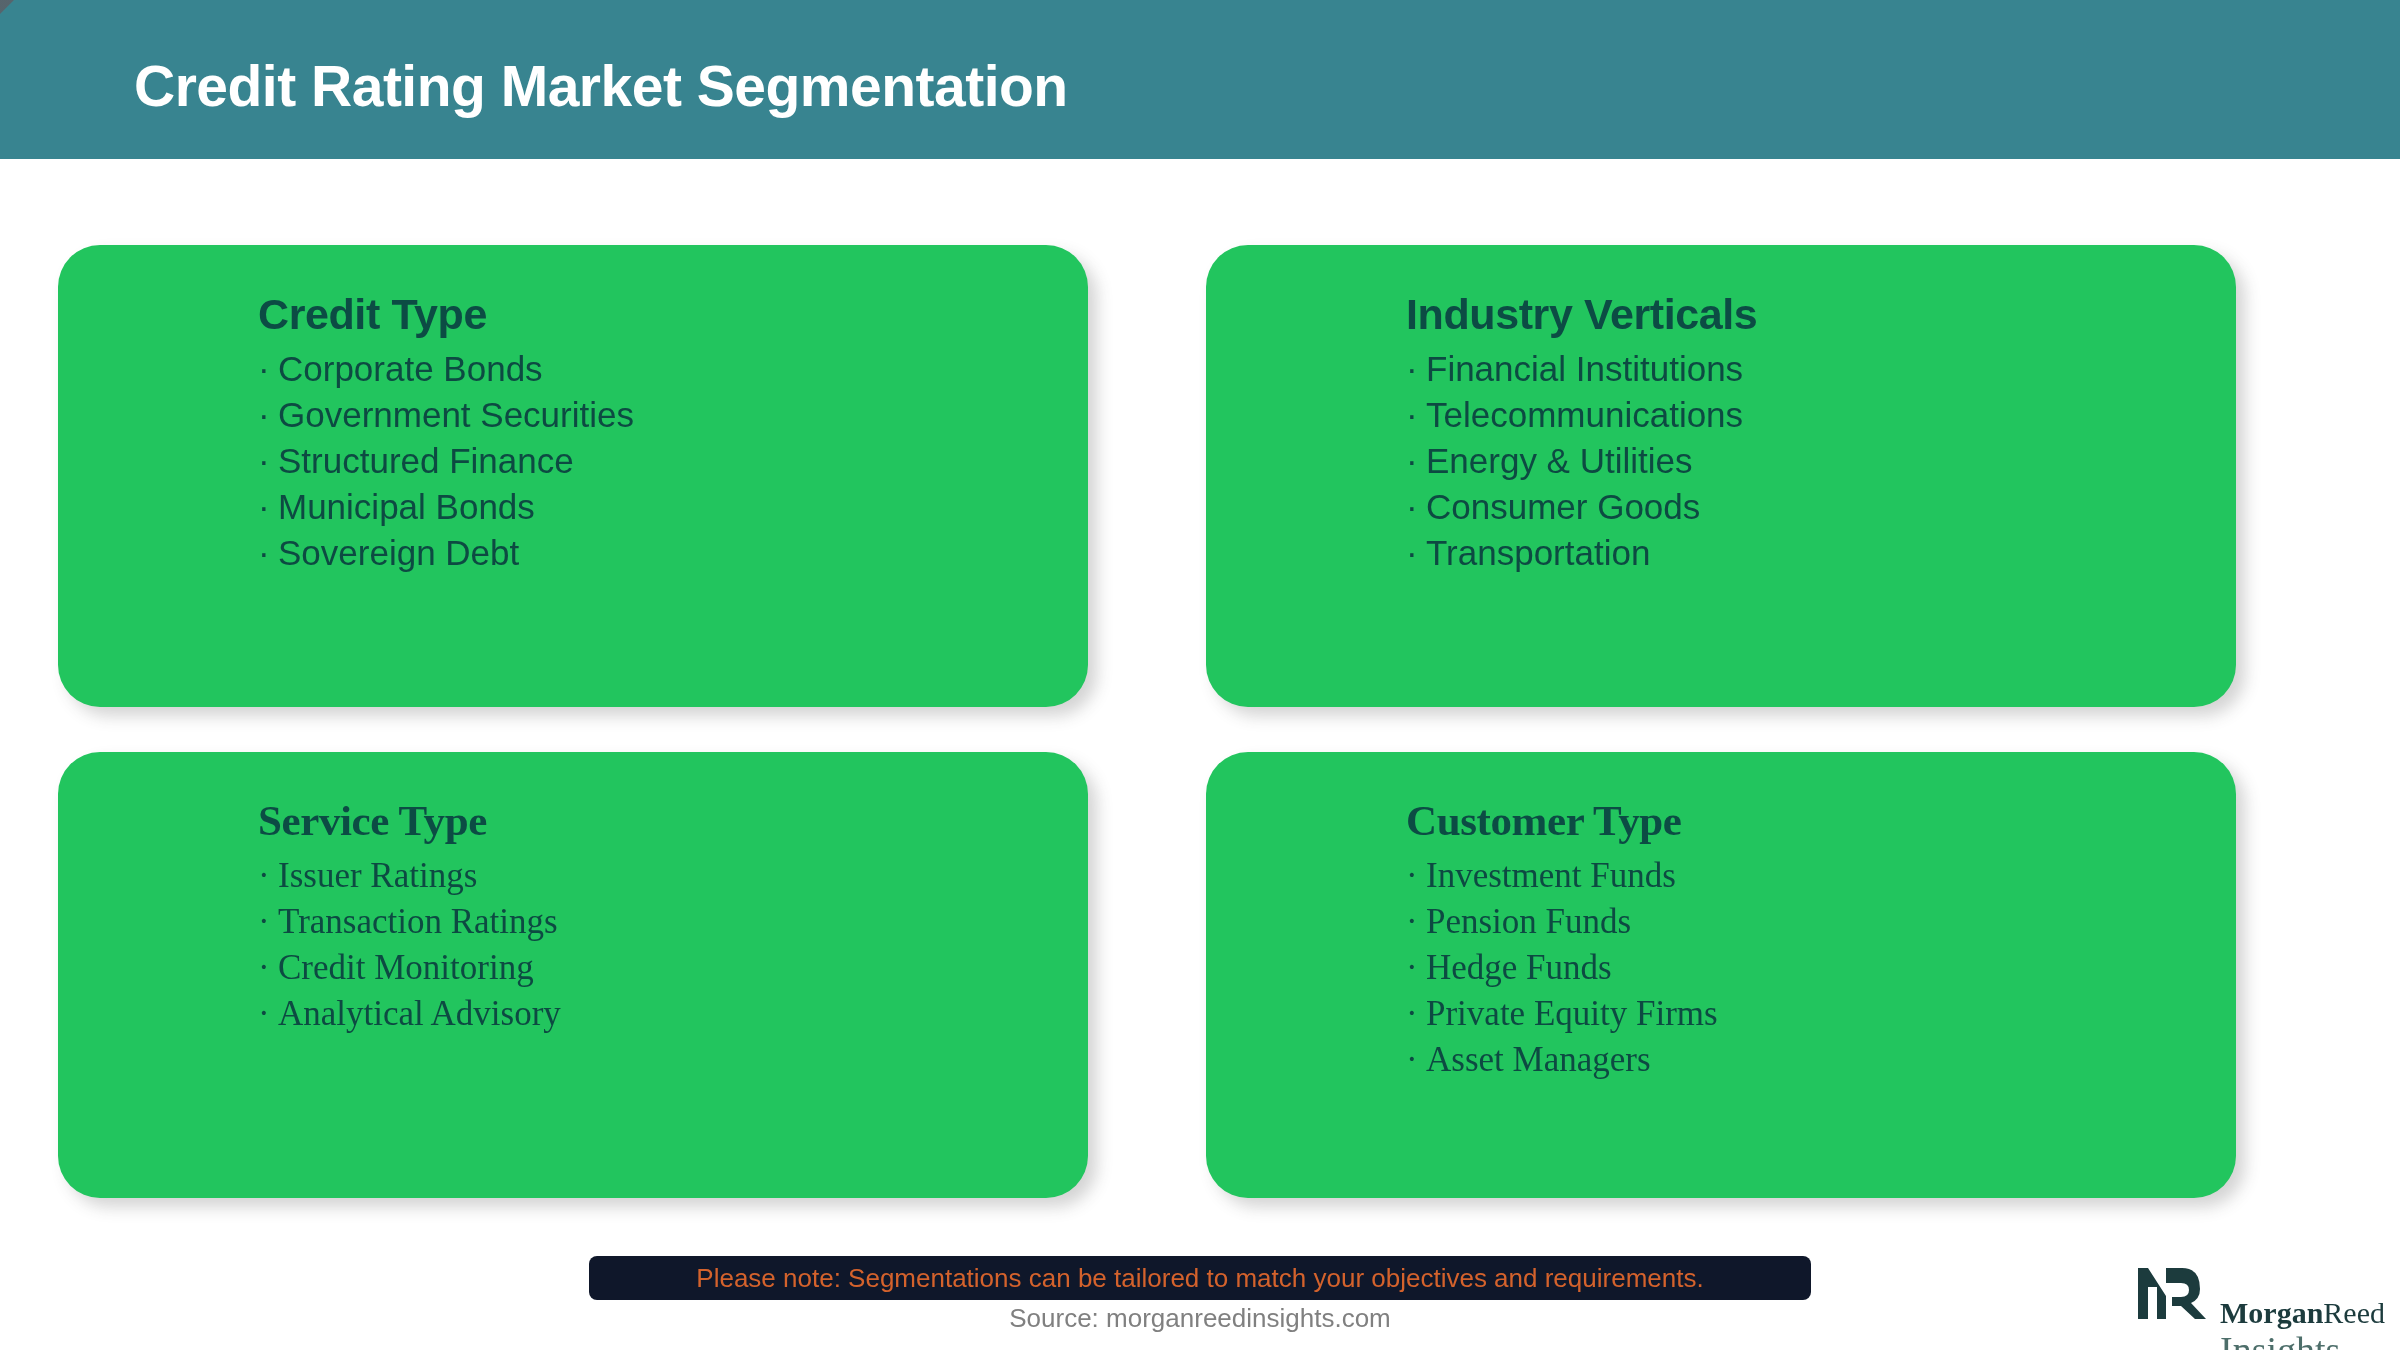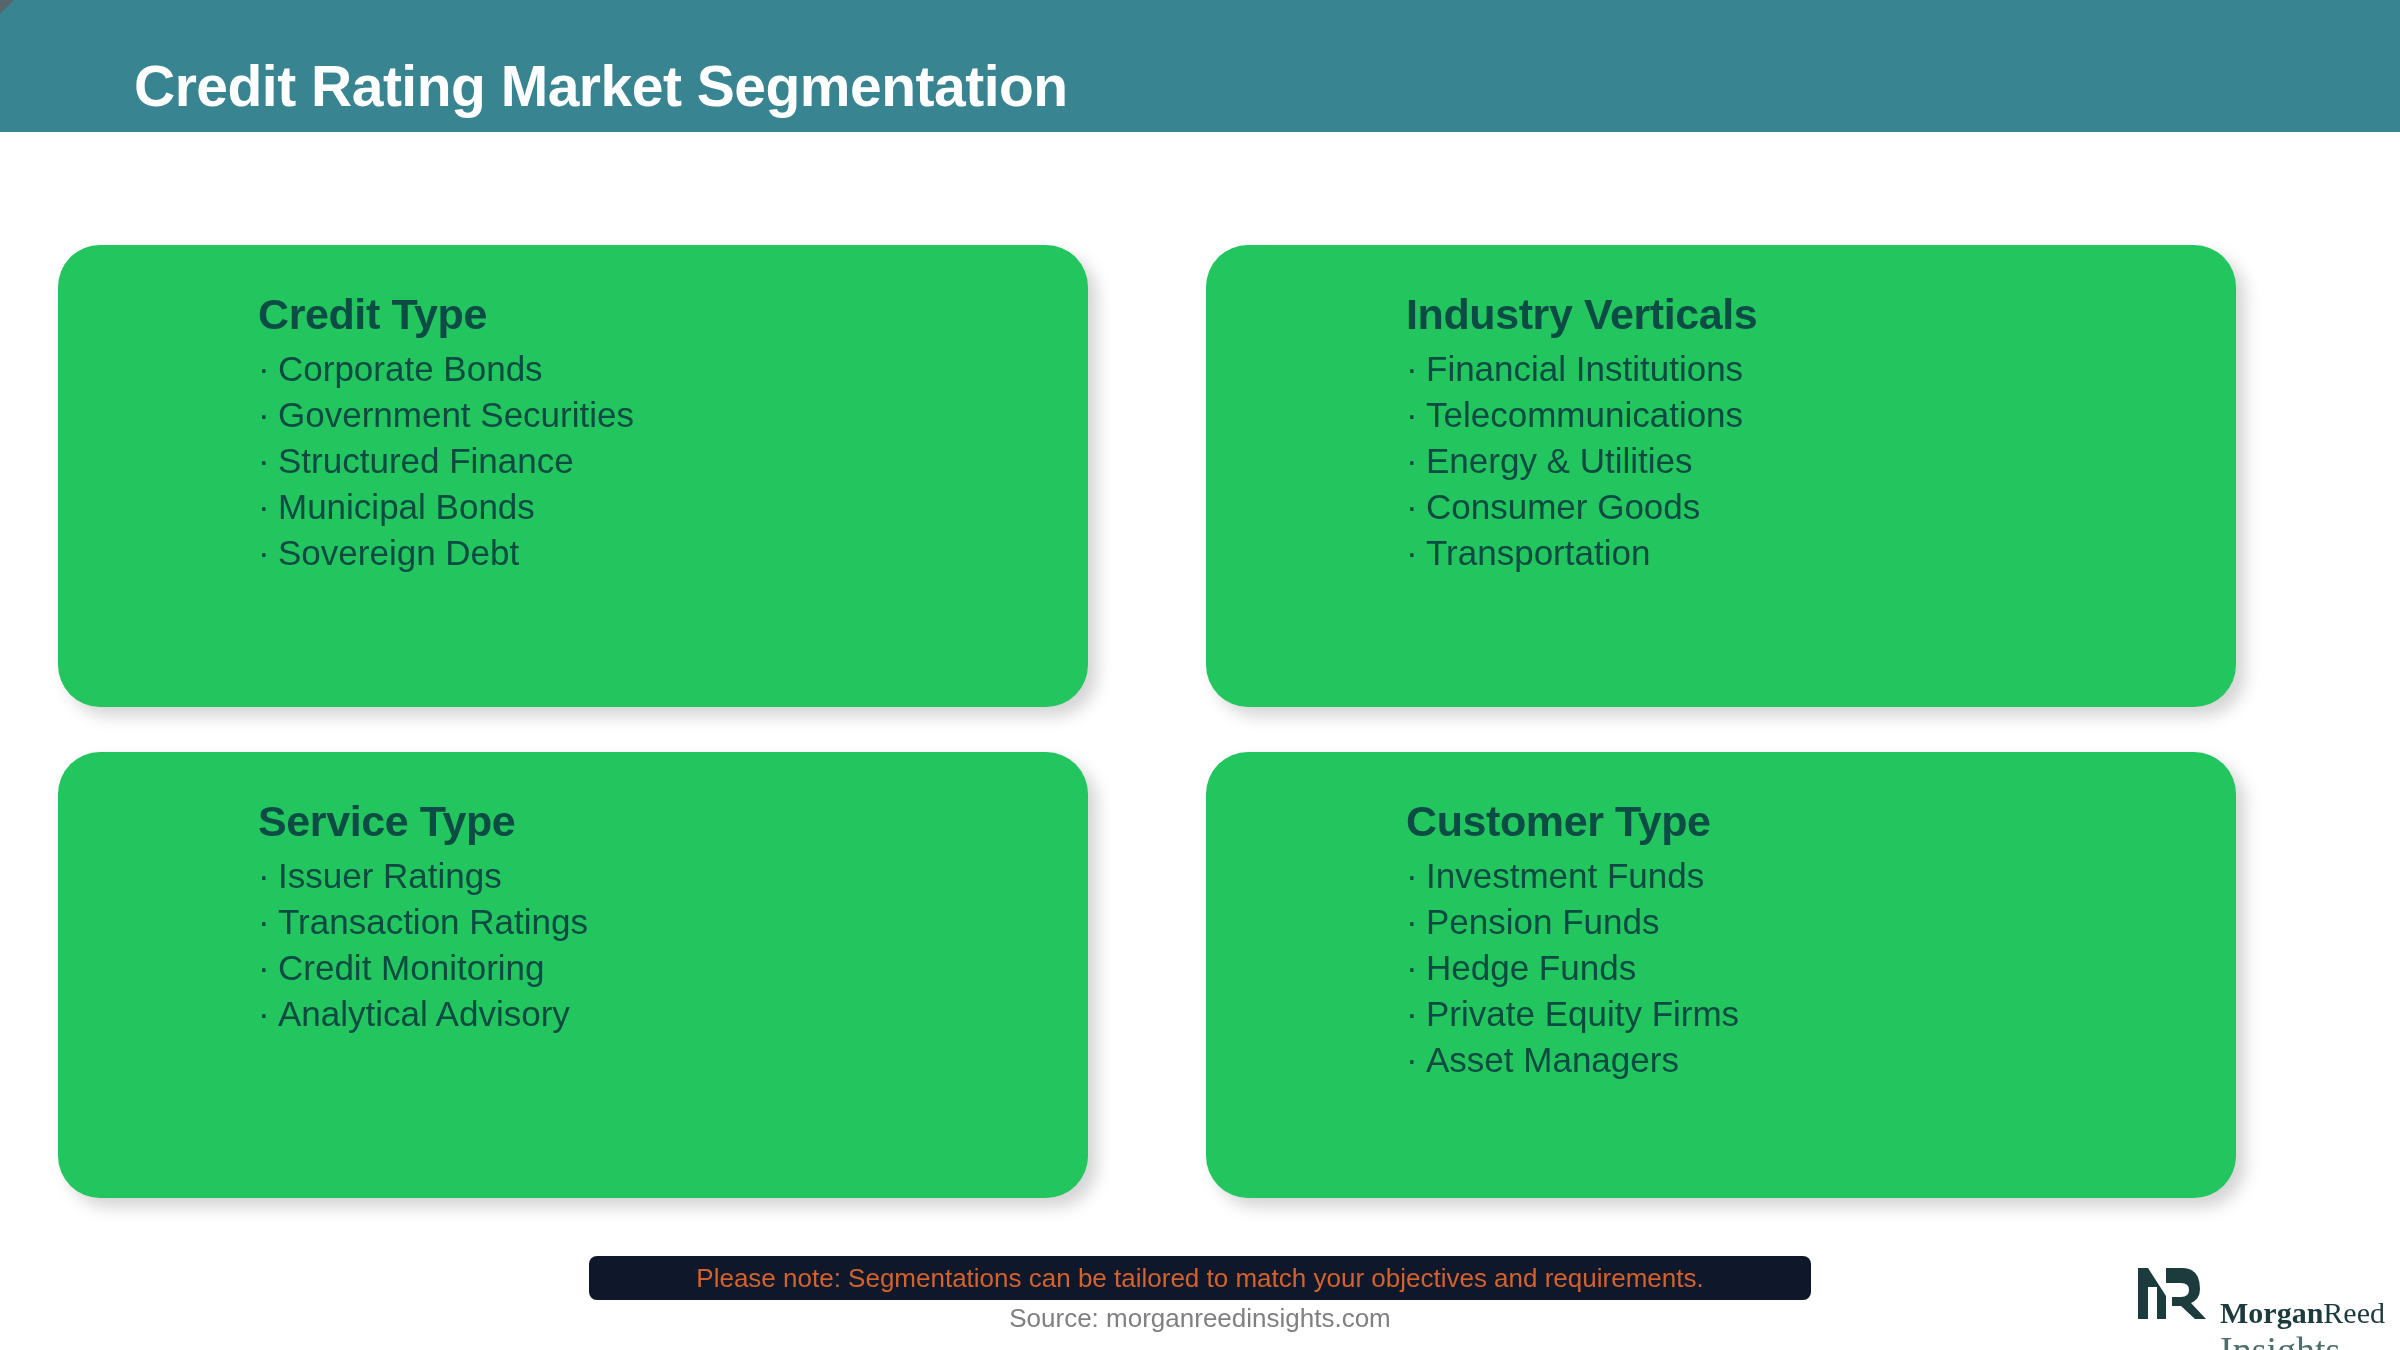--- a/index.html
+++ b/index.html
@@ -15,21 +15,21 @@
     font-family: "Liberation Sans", sans-serif;
     -webkit-font-smoothing: antialiased;
   }
 
   
   .header {
     position: absolute;
     left: 0;
     top: 0;
     width: 2400px;
-    height: 132px;
+    height: 159px;
     background: #388490;
   }
   .header-corner {
     position: absolute;
     left: 0;
     top: 0;
     width: 14px;
     height: 14px;
     background: linear-gradient(135deg, #5c5f66 0%, #5c5f66 48%, rgba(92,95,102,0) 52%);
     opacity: .85;
@@ -51,21 +51,21 @@
   
   .card {
     position: absolute;
     background: #22c55e;
     border-radius: 42px;
     box-shadow: 9px 9px 16px rgba(60,60,60,0.22);
   }
   .card-c1 { left: 58px;   width: 1030px; }
   .card-c2 { left: 1206px; width: 1030px; }
   .row-1   { top: 245px;   height: 462px; }
-  .row-2   { top: 752px;   height: 446px; }
+  .row-2   { top: 752px;   height: 446px; font-family: Liberation Serif, serif; }
 
   .card-inner {
     position: absolute;
     left: 200px;
     right: 40px;
     top: 46px;
   }
   .card-title {
     color: #0c4c44;
     font-size: 43px;

